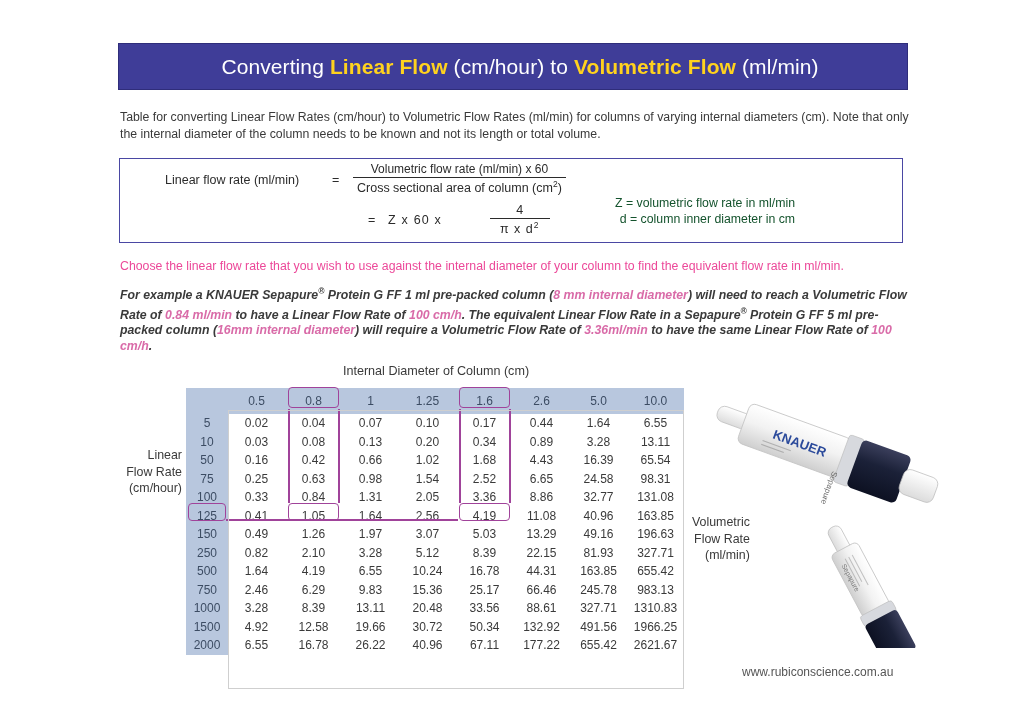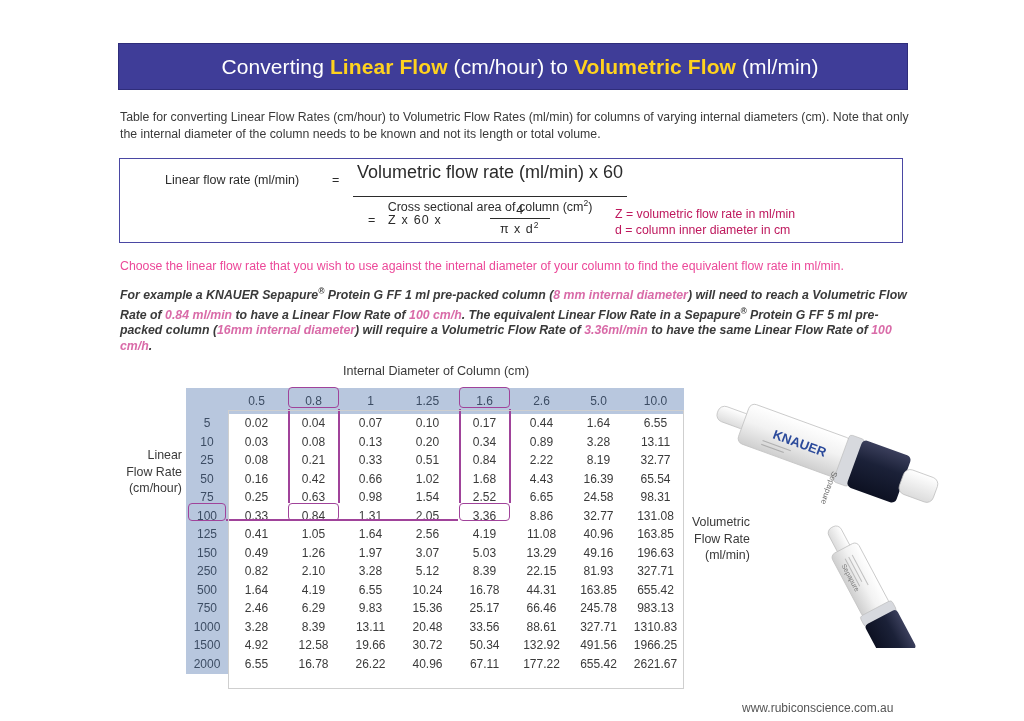--- a/index.html
+++ b/index.html
@@ -82,23 +82,23 @@
     left: 212px;
     top: 14px;
   }
   .frac1 {
     position: absolute;
     left: 233px;
     top: 3px;
     text-align: center;
   }
   .frac1 .num {
-    padding: 0 4px 13px 4px;
+    padding: 0 4px 1px 4px;
     border-bottom: 1.3px solid #2b2b2b;
-    font-size: 18px;
+    font-size: 12px;
     text-align: center;
   }
   .frac1 .den {
     padding: 1px 4px 0 4px;
     font-size: 12.5px;
   }
   .f-eq2 {
     position: absolute;
     left: 248px;
     top: 54px;
@@ -121,24 +121,25 @@
     font-size: 12.5px;
   }
   .frac2 .den {
     padding: 1px 10px 0 10px;
     font-size: 12.5px;
     letter-spacing: 1px;
   }
   .legend {
     position: absolute;
     left: 495px;
-    top: 47px;
+    top: 36px;
     font-size: 12.3px;
     line-height: 16px;
-    color: #be185d;
+    color: #14532d;
+    text-align: right;
   }
   sup { font-size: 0.68em; vertical-align: super; }
 
   
   .choose {
     position: absolute;
     left: 120px;
     top: 258px;
     width: 800px;
     font-size: 12.3px;
@@ -245,21 +246,20 @@
     text-align: right;
   }
 
   
   .footer {
     position: absolute;
     left: 742px;
     top: 665px;
     font-size: 12px;
     color: #555555;
-    margin-top: 36px;
   }
 
   
   .product-area {
     position: absolute;
     left: 700px;
     top: 368px;
     width: 320px;
     height: 280px;
   }
@@ -330,31 +330,20 @@
         <td class="col-d">0.03</td>
         <td class="col-d">0.08</td>
         <td class="col-d">0.13</td>
         <td class="col-d">0.20</td>
         <td class="col-d">0.34</td>
         <td class="col-d">0.89</td>
         <td class="col-d">3.28</td>
         <td class="col-d">13.11</td>
       </tr>
       <tr>
-        <td class="rowlab">25</td>
-        <td class="col-d">0.08</td>
-        <td class="col-d">0.21</td>
-        <td class="col-d">0.33</td>
-        <td class="col-d">0.51</td>
-        <td class="col-d">0.84</td>
-        <td class="col-d">2.22</td>
-        <td class="col-d">8.19</td>
-        <td class="col-d">32.77</td>
-      </tr>
-      <tr>
         <td class="rowlab">50</td>
         <td class="col-d">0.16</td>
         <td class="col-d">0.42</td>
         <td class="col-d">0.66</td>
         <td class="col-d">1.02</td>
         <td class="col-d">1.68</td>
         <td class="col-d">4.43</td>
         <td class="col-d">16.39</td>
         <td class="col-d">65.54</td>
       </tr>

